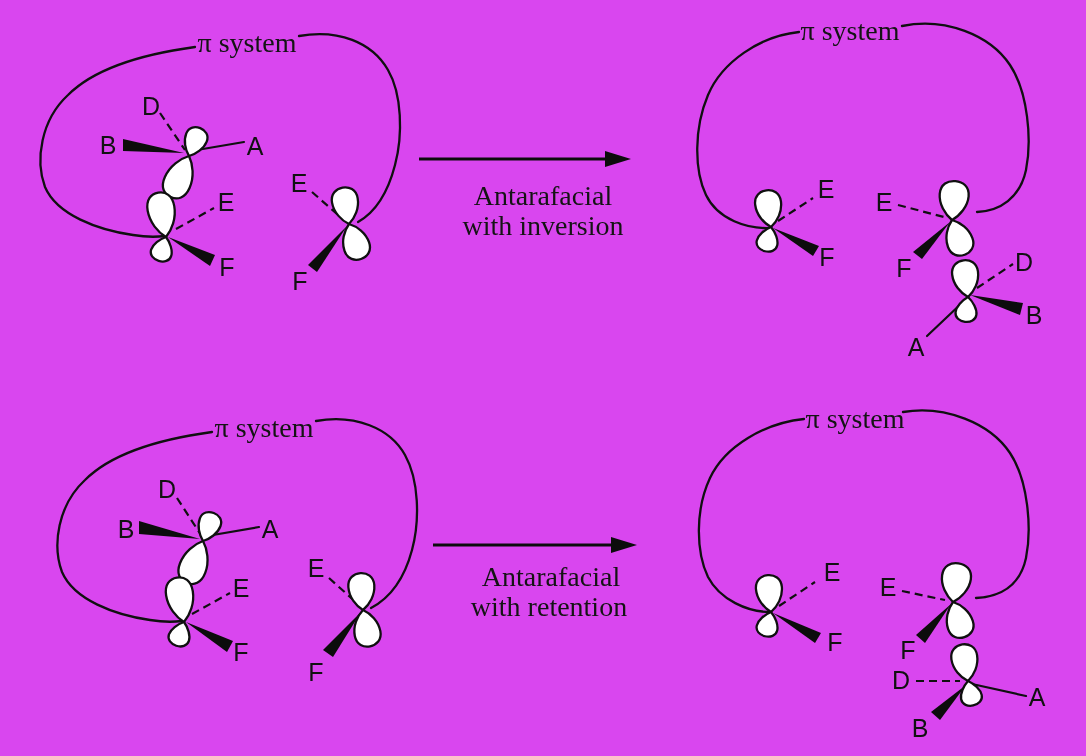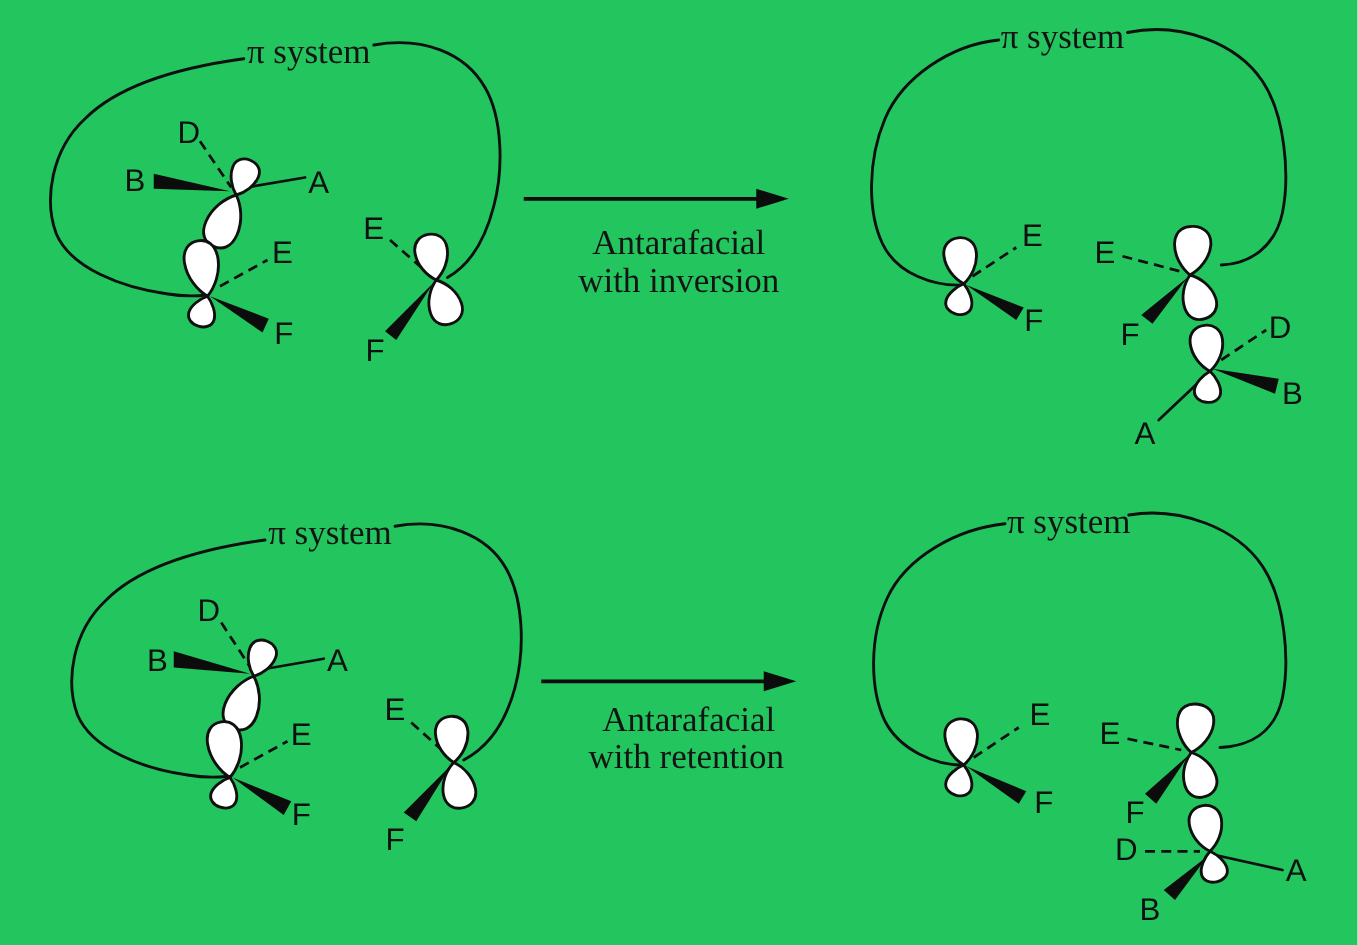--- a/index.html
+++ b/index.html
@@ -1,20 +1,20 @@
 <!DOCTYPE html>
 <html><head>
 <meta charset="utf-8">
 <style>
   html, body { margin: 0; padding: 0; background: #ffffff; }
   .page {
     position: relative;
     width: 1086px;
     height: 756px;
-    background: #22c55e;
+    background: #d946ef;
     overflow: hidden;
   }
   svg { display: block; }
   .serif-text {
     font-family: "Liberation Serif", "DejaVu Serif", serif;
     font-size: 28px;
     fill: #141414;
   }
   .sans-label {
     font-family: "Liberation Sans", "DejaVu Sans", sans-serif;

